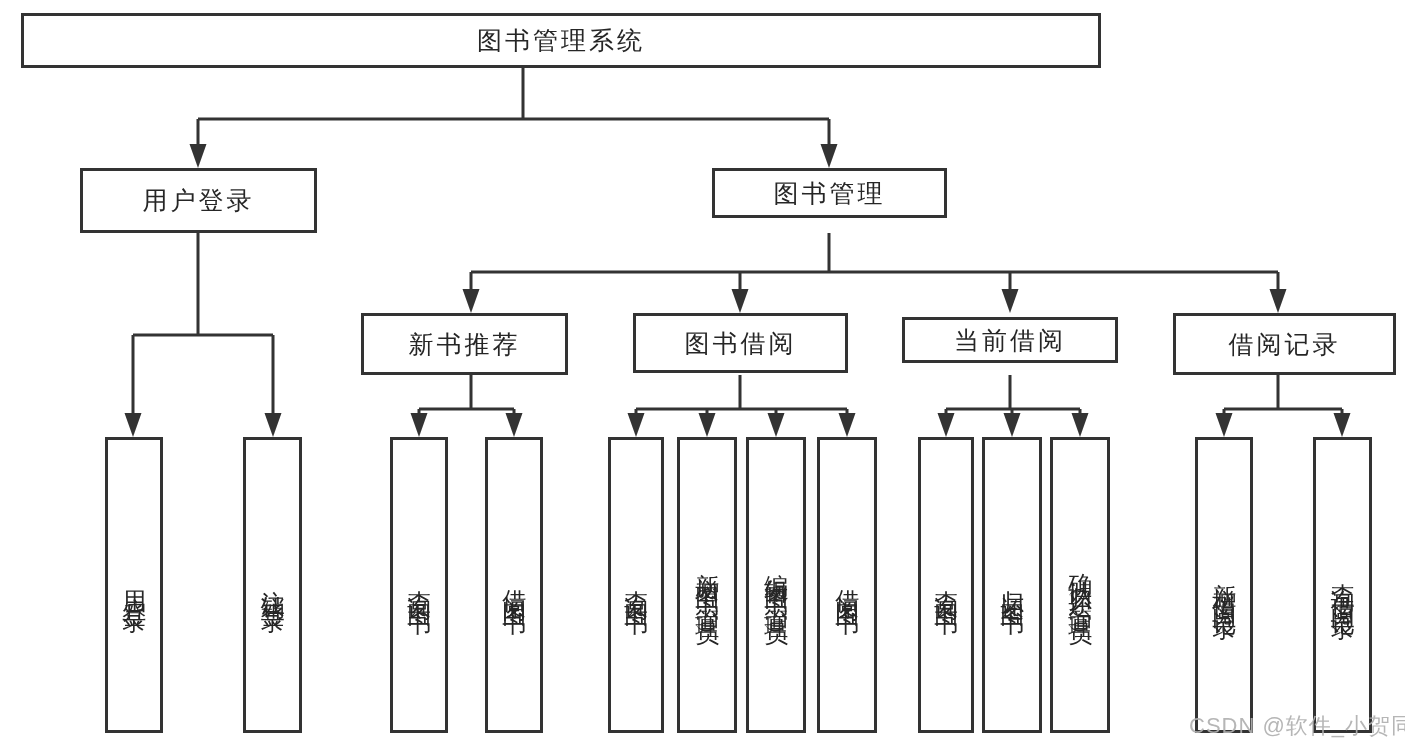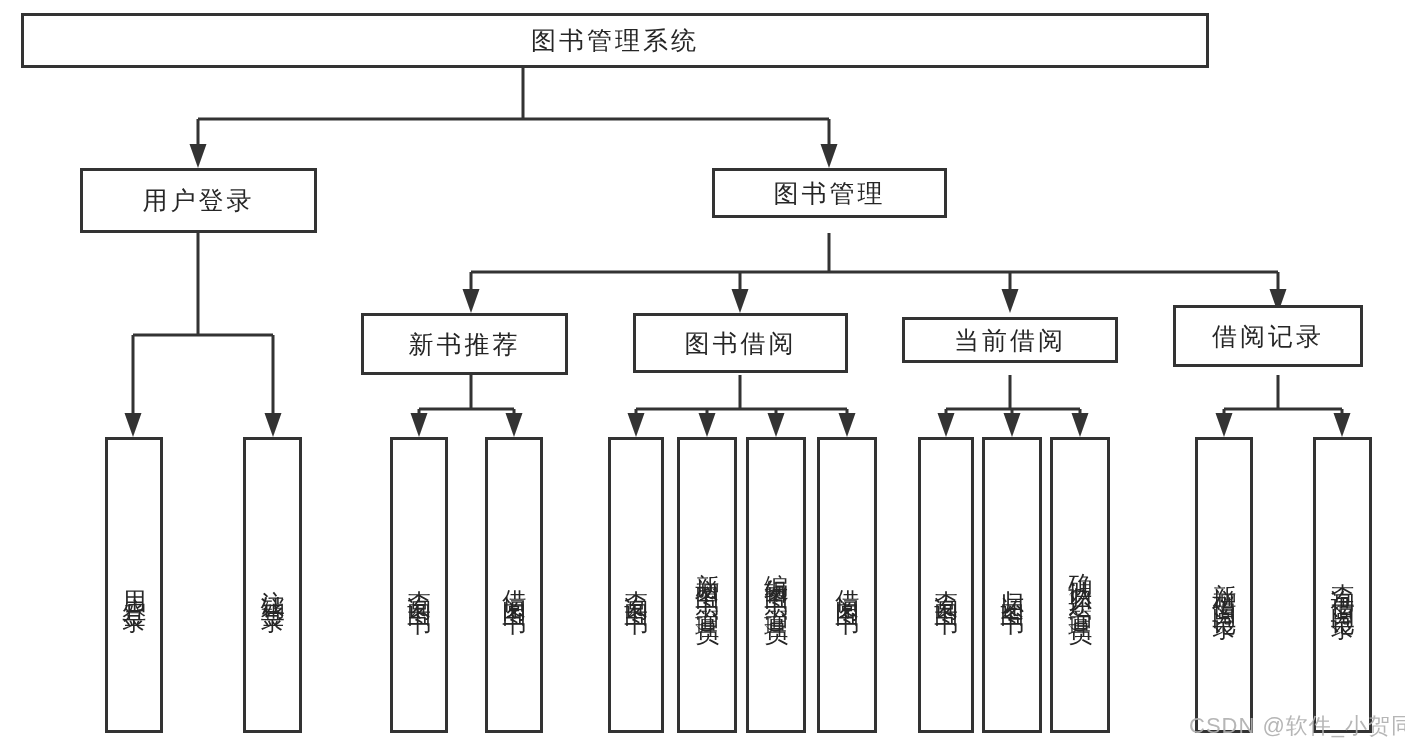--- a/index.html
+++ b/index.html
@@ -82,41 +82,41 @@
       <polygon points="1003.5,413 1020.5,413 1012,437"></polygon>
       <polygon points="1071.5,413 1088.5,413 1080,437"></polygon>
     </g>
     <g>
       <path d="M1278 375 V409 M1224 409 H1342 M1224 409 V422 M1342 409 V422"></path>
       <polygon points="1215.5,413 1232.5,413 1224,437"></polygon>
       <polygon points="1333.5,413 1350.5,413 1342,437"></polygon>
     </g>
   </svg>
 
-  <div class="box" style="left:21px;top:13px;width:1188px;height:55px">
+  <div class="box" style="left:21px;top:13px;width:1080px;height:55px">
     <span class="hlabel">图书管理系统</span>
   </div>
 
   <div class="box" style="left:80px;top:168px;width:237px;height:65px">
     <span class="hlabel">用户登录</span>
   </div>
   <div class="box" style="left:712px;top:168px;width:235px;height:50px">
     <span class="hlabel">图书管理</span>
   </div>
 
   <div class="box" style="left:361px;top:313px;width:207px;height:62px">
     <span class="hlabel">新书推荐</span>
   </div>
   <div class="box" style="left:633px;top:313px;width:215px;height:60px">
     <span class="hlabel">图书借阅</span>
   </div>
   <div class="box" style="left:902px;top:317px;width:216px;height:46px">
     <span class="hlabel">当前借阅</span>
   </div>
-  <div class="box" style="left:1173px;top:305px;width:190px;height:62px">
+  <div class="box" style="left:1173px;top:313px;width:223px;height:62px">
     <span class="hlabel">借阅记录</span>
   </div>
 
   <div class="box vbox" style="left:105px;width:58px">
     <span class="vlabel">用户登录</span>
   </div>
   <div class="box vbox" style="left:243px;width:59px">
     <span class="vlabel">注销登录</span>
   </div>
 

